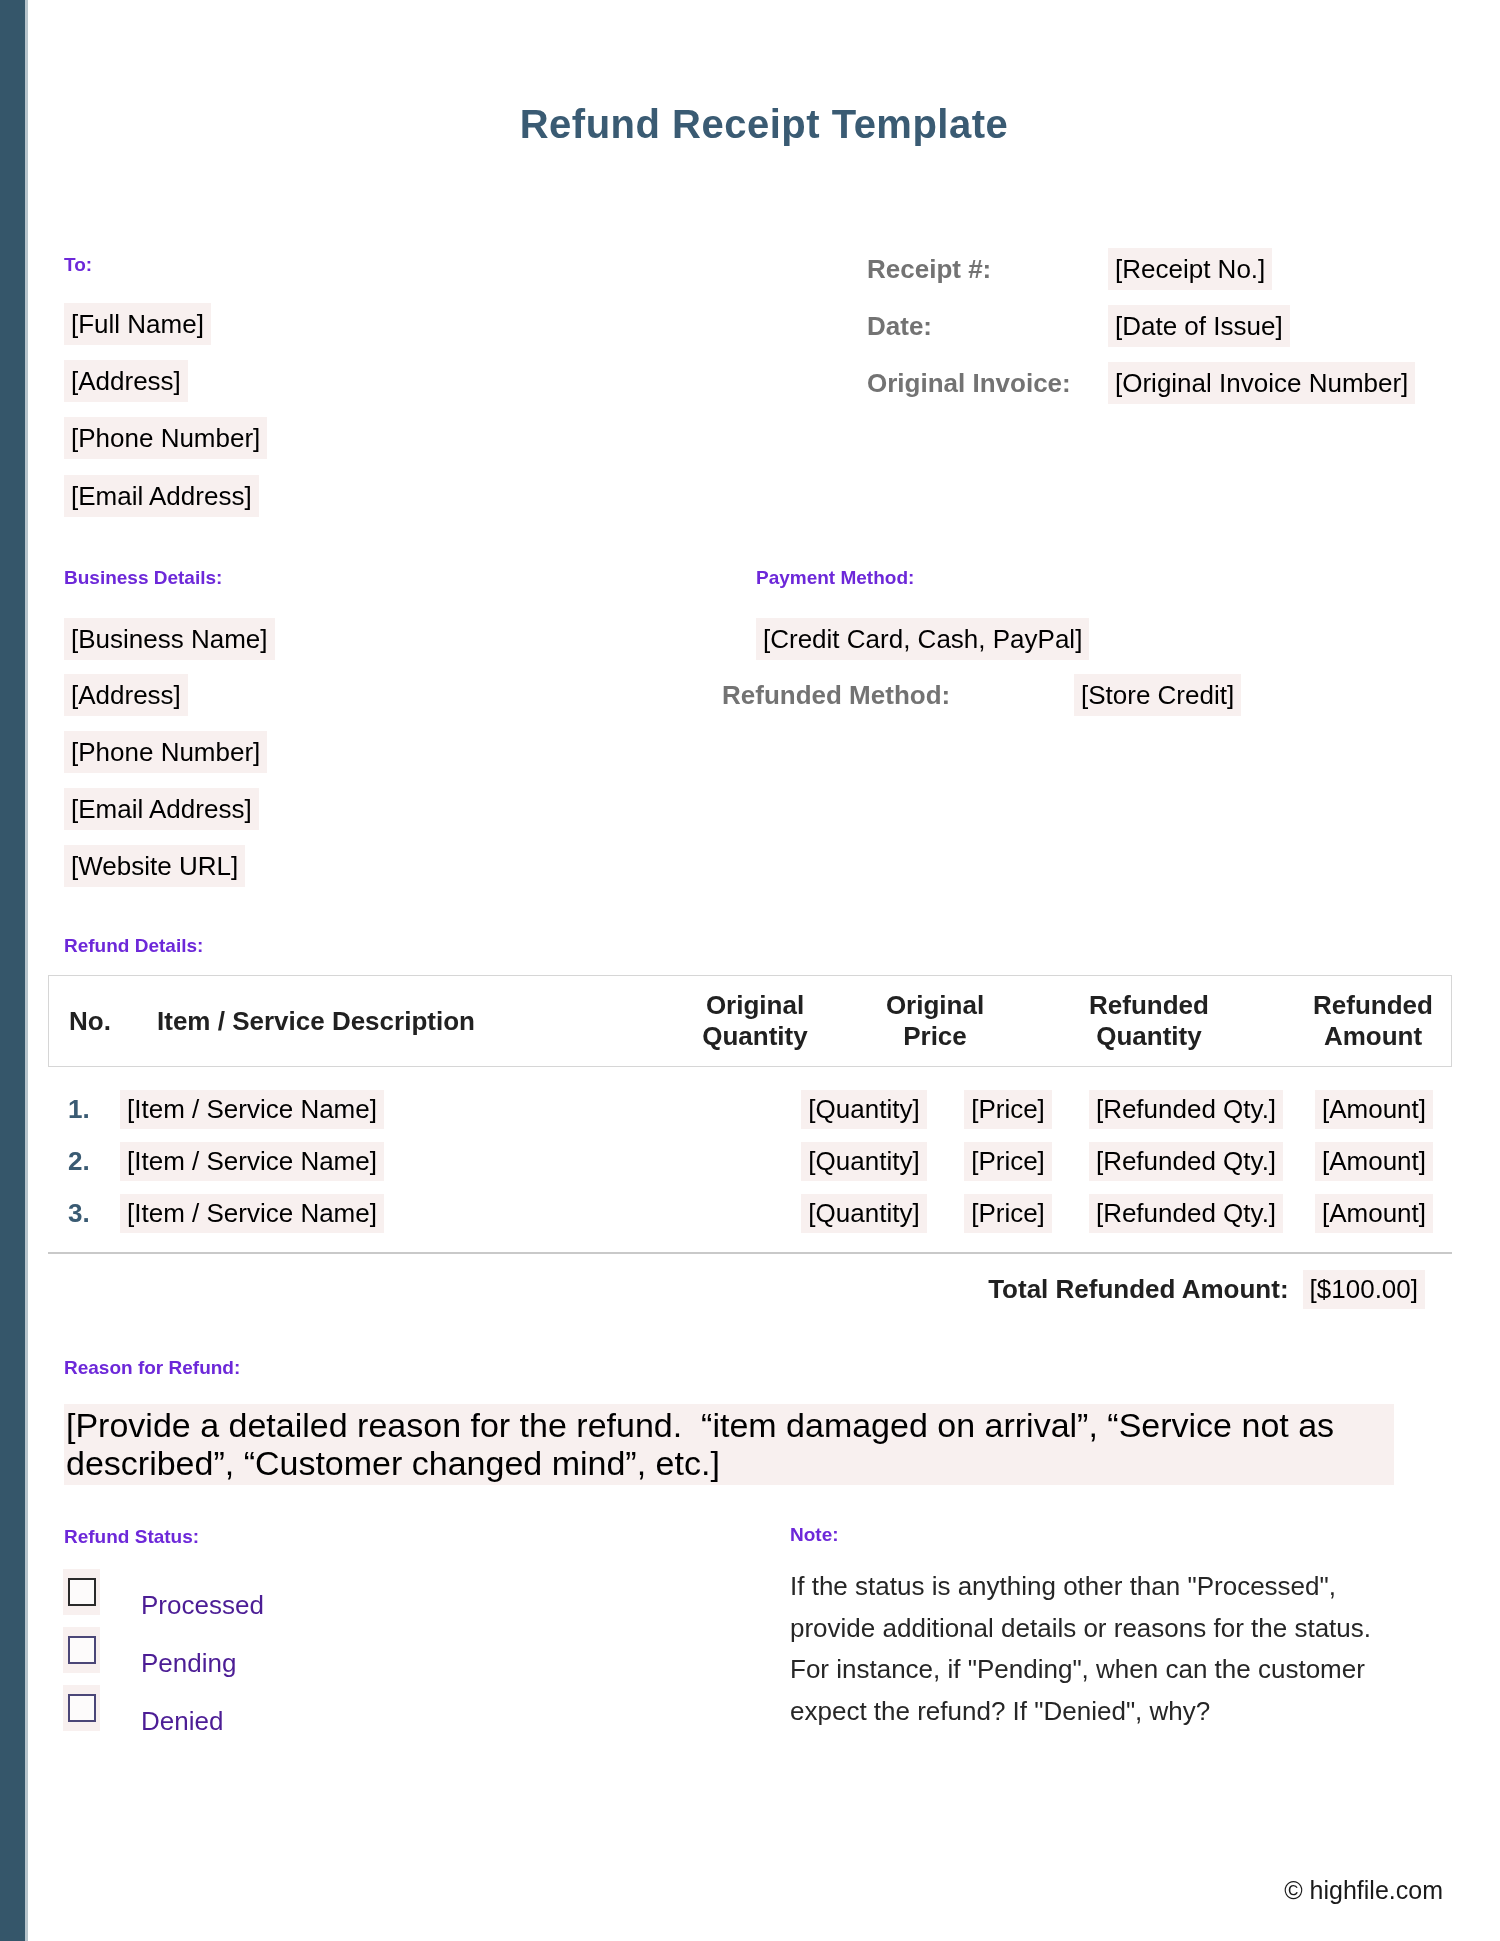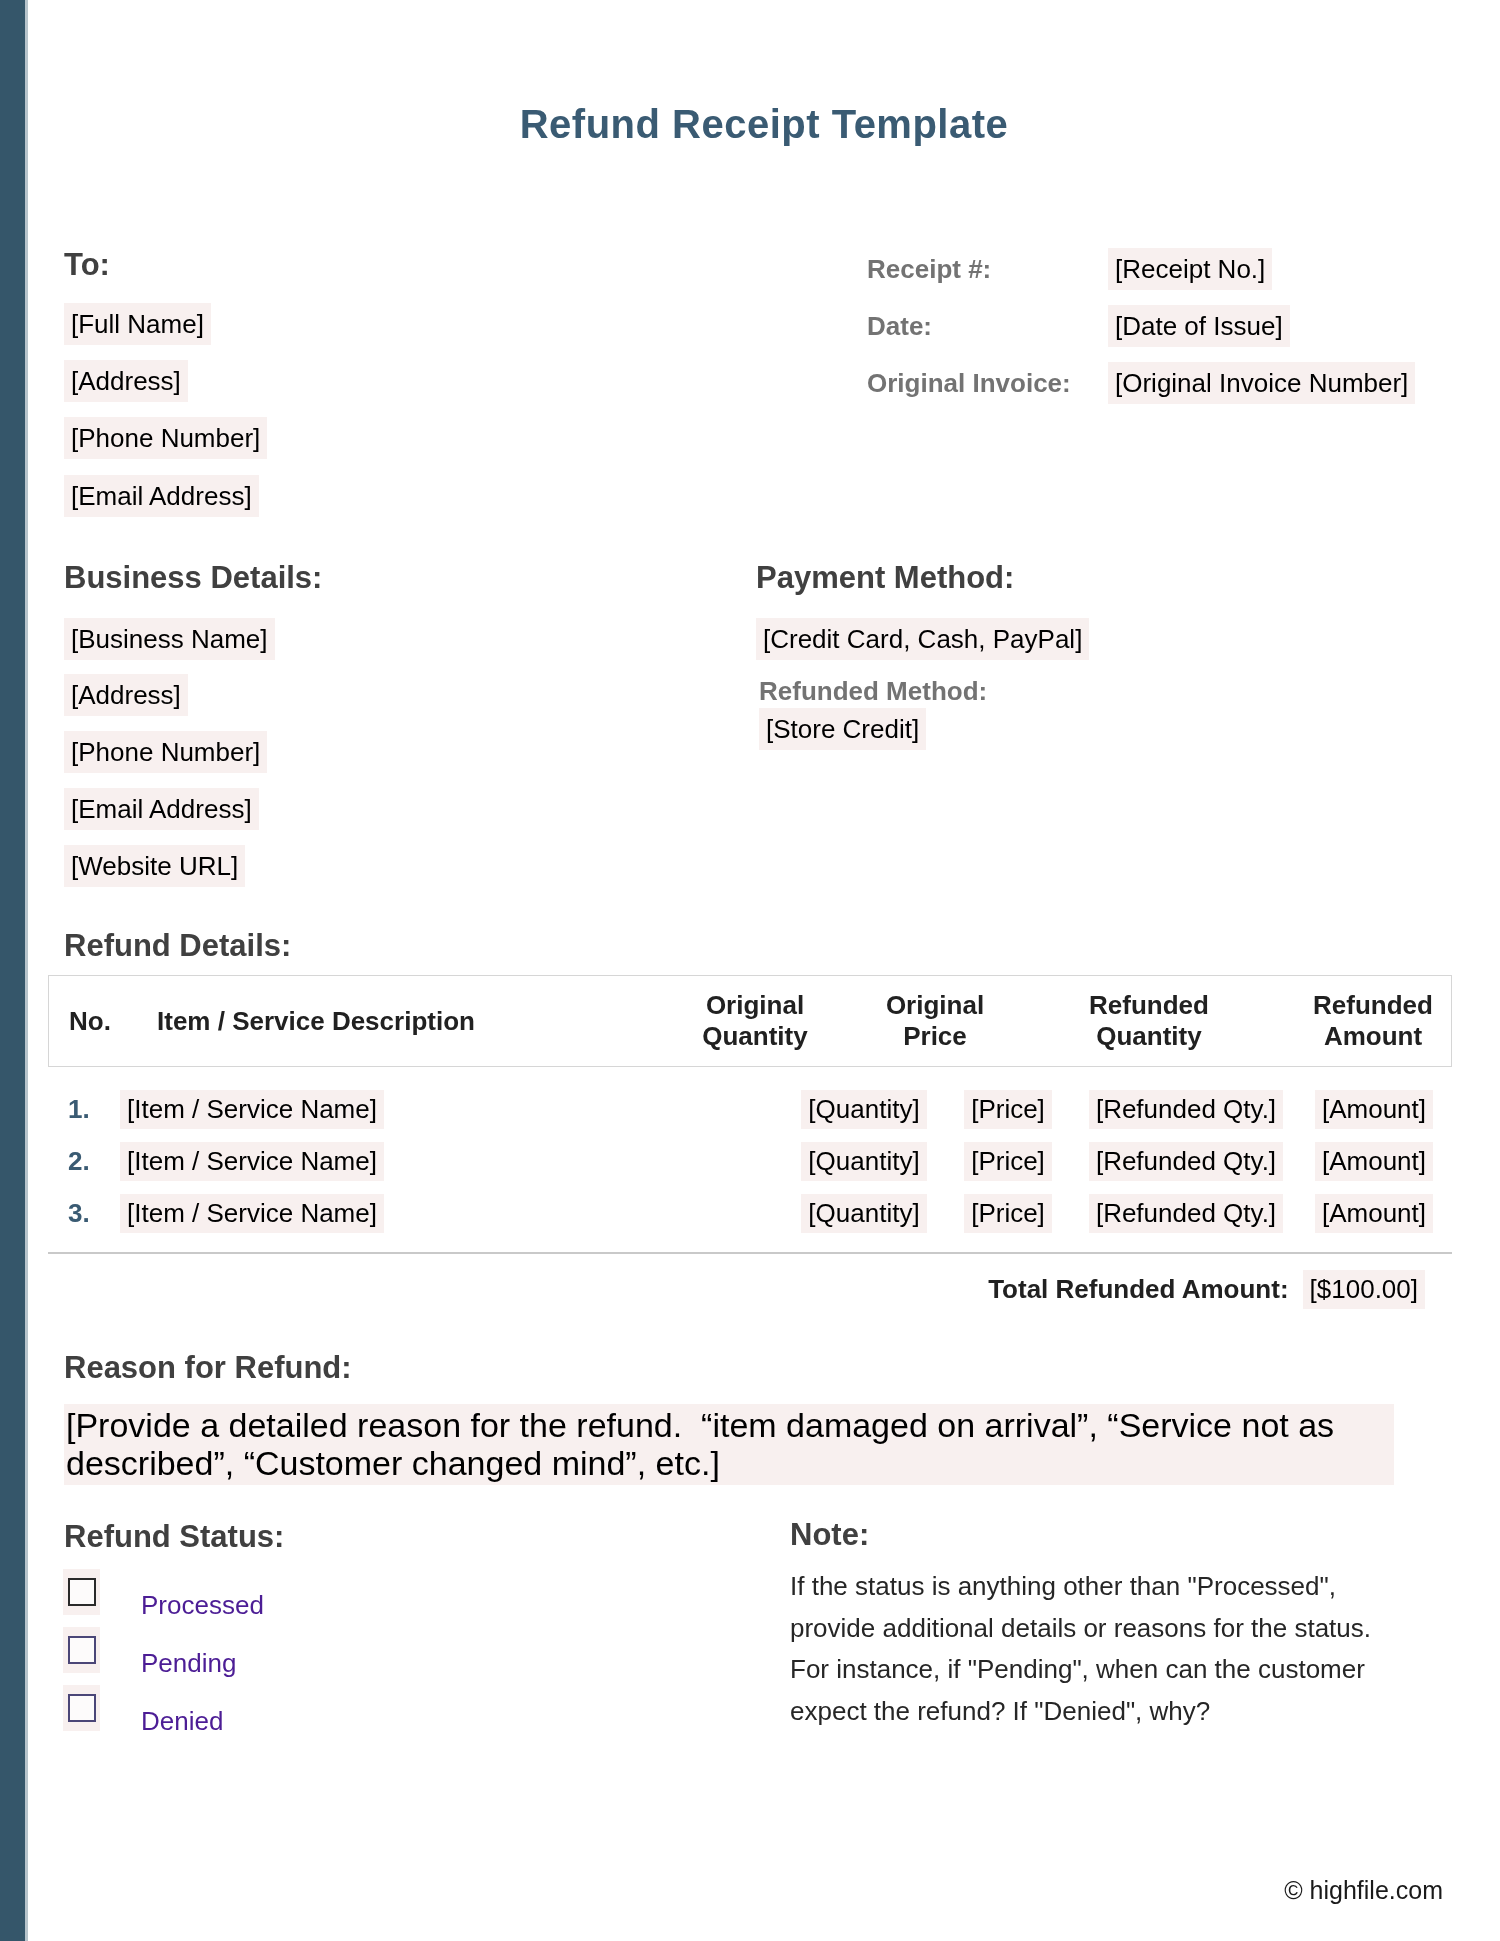--- a/index.html
+++ b/index.html
@@ -4,21 +4,21 @@
 <style>
   html,body{margin:0;padding:0;}
   body{
     width:1500px;height:1941px;position:relative;background:#ffffff;
     font-family:"Liberation Sans","DejaVu Sans",sans-serif;color:#212121;
     overflow:hidden;
   }
   .abs{position:absolute;}
   .sidebar{left:0;top:0;width:25px;height:1941px;background:#35566A;border-right:3px solid #b7c4cb;}
   .doc-title{left:28px;top:102px;width:1472px;text-align:center;font-size:40px;font-weight:700;color:#3A5B73;letter-spacing:0.5px;}
-  .h{font-size:31px;font-weight:700;color:#404040;line-height:34px;white-space:nowrap;}
+  .h{font-size:19px;font-weight:700;color:#6d28d9;line-height:34px;white-space:nowrap;}
   .body-line{font-size:26px;line-height:34px;color:#262626;white-space:nowrap;}
   .hl{background:#F8F0EF;padding:4px 7px;display:inline-block;color:#000000;}
   .pair{display:flex;align-items:baseline;}
   .pair .lbl{font-weight:700;color:#737373;font-size:26px;line-height:34px;white-space:nowrap;flex:0 0 auto;}
   
   .rtable{left:48px;top:975px;width:1404px;}
   .thead{display:flex;align-items:center;height:92px;border:1px solid #D6D6D6;box-sizing:border-box;font-weight:700;font-size:26px;line-height:31px;gap:36px;}
   .trow{display:flex;align-items:center;height:52px;font-size:26px;}
   .rows-wrap{padding-top:16px;}
   .c-no{flex:0 0 72px;padding-left:20px;box-sizing:border-box;}
@@ -74,21 +74,21 @@
 <div class="abs body-line" style="left:64px;top:618px;"><span class="hl">[Business Name]</span></div>
 <div class="abs body-line" style="left:64px;top:674px;"><span class="hl">[Address]</span></div>
 <div class="abs body-line" style="left:64px;top:731px;"><span class="hl">[Phone Number]</span></div>
 <div class="abs body-line" style="left:64px;top:788px;"><span class="hl">[Email Address]</span></div>
 <div class="abs body-line" style="left:64px;top:845px;"><span class="hl">[Website URL]</span></div>
 
 <div class="abs h" style="left:756px;top:561px;">Payment Method:</div>
 <div class="abs pair" style="left:756px;top:618px;">
   <span class="body-line"><span class="hl">[Credit Card, Cash, PayPal]</span></span>
 </div>
-<div class="abs pair" style="left:759px;top:674px;flex-direction:column;">
+<div class="abs pair" style="left:722px;top:674px;">
   <span class="lbl" style="width:352px;">Refunded Method:</span>
   <span class="body-line"><span class="hl">[Store Credit]</span></span>
 </div>
 
 <div class="abs h" style="left:64px;top:929px;">Refund Details:</div>
 
 <div class="abs rtable">
   <div class="thead">
     <div class="c-no">No.</div>
     <div class="c-desc">Item / Service Description</div>

